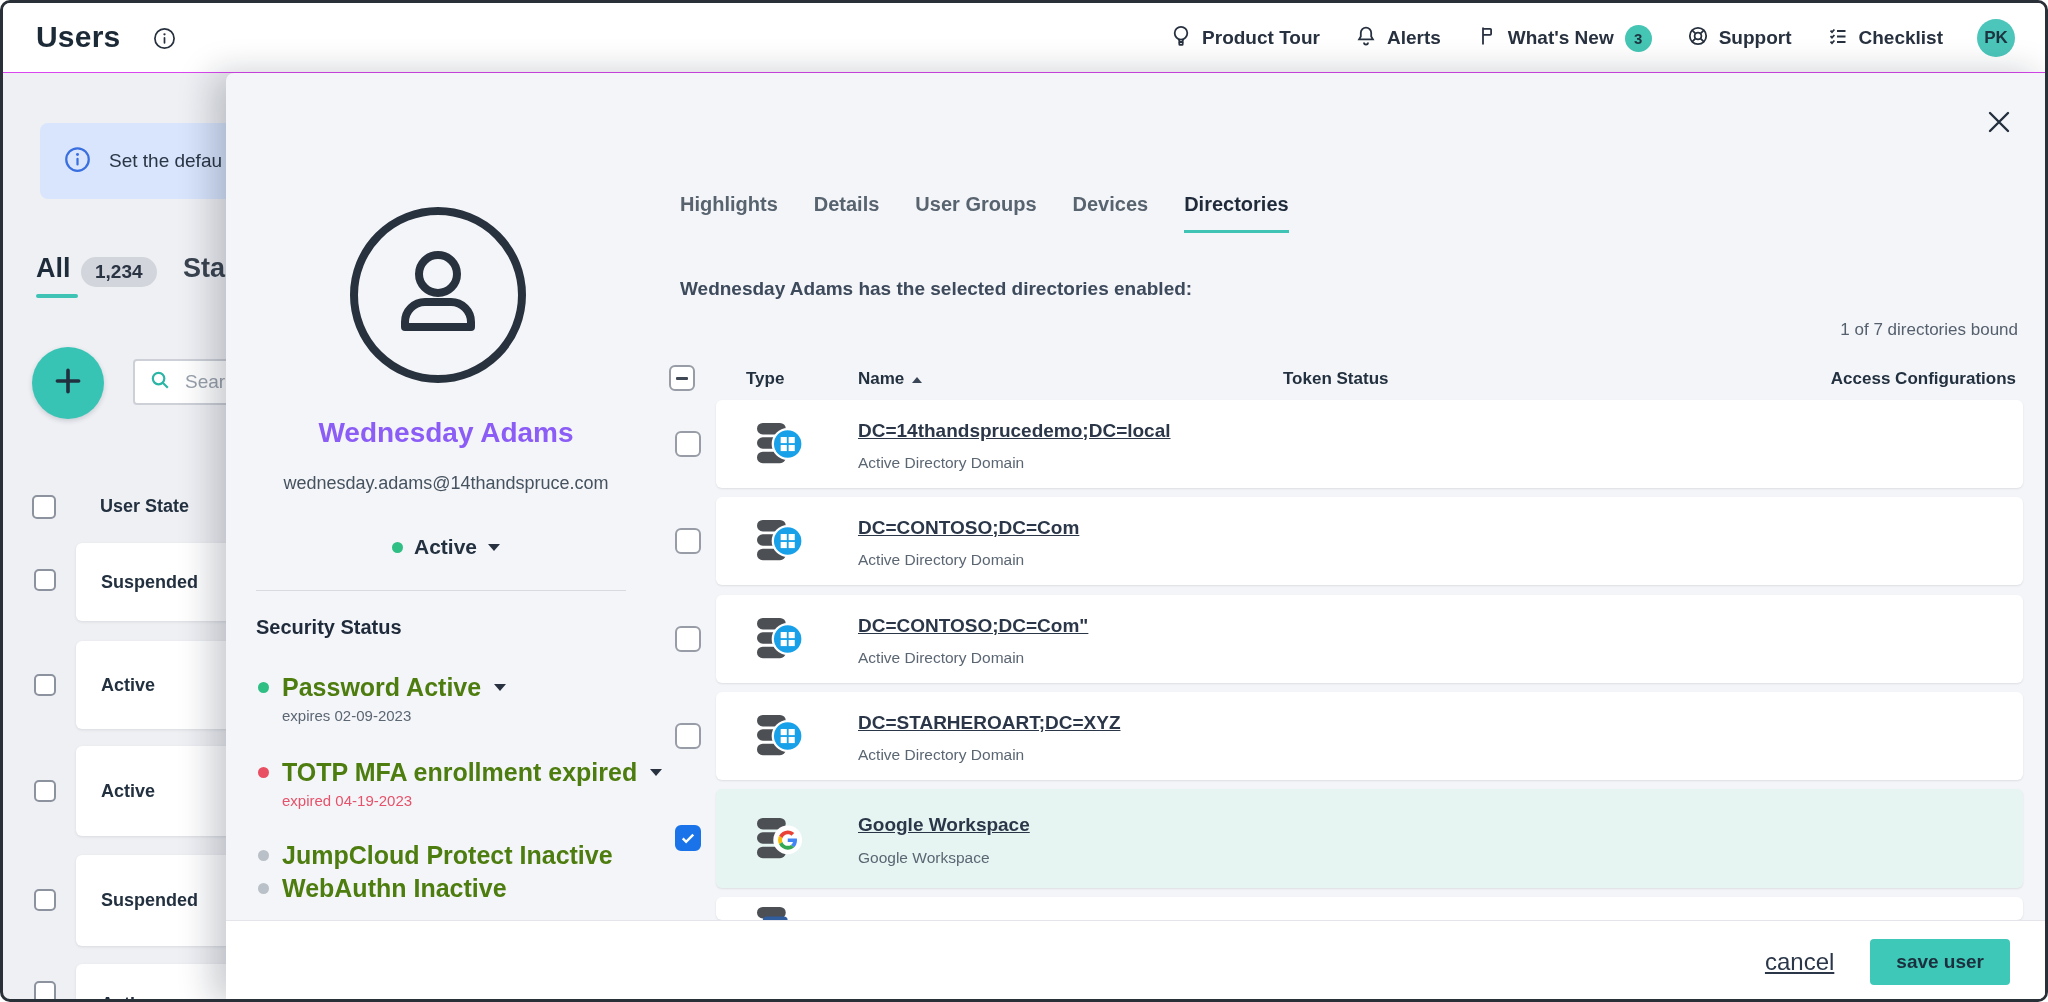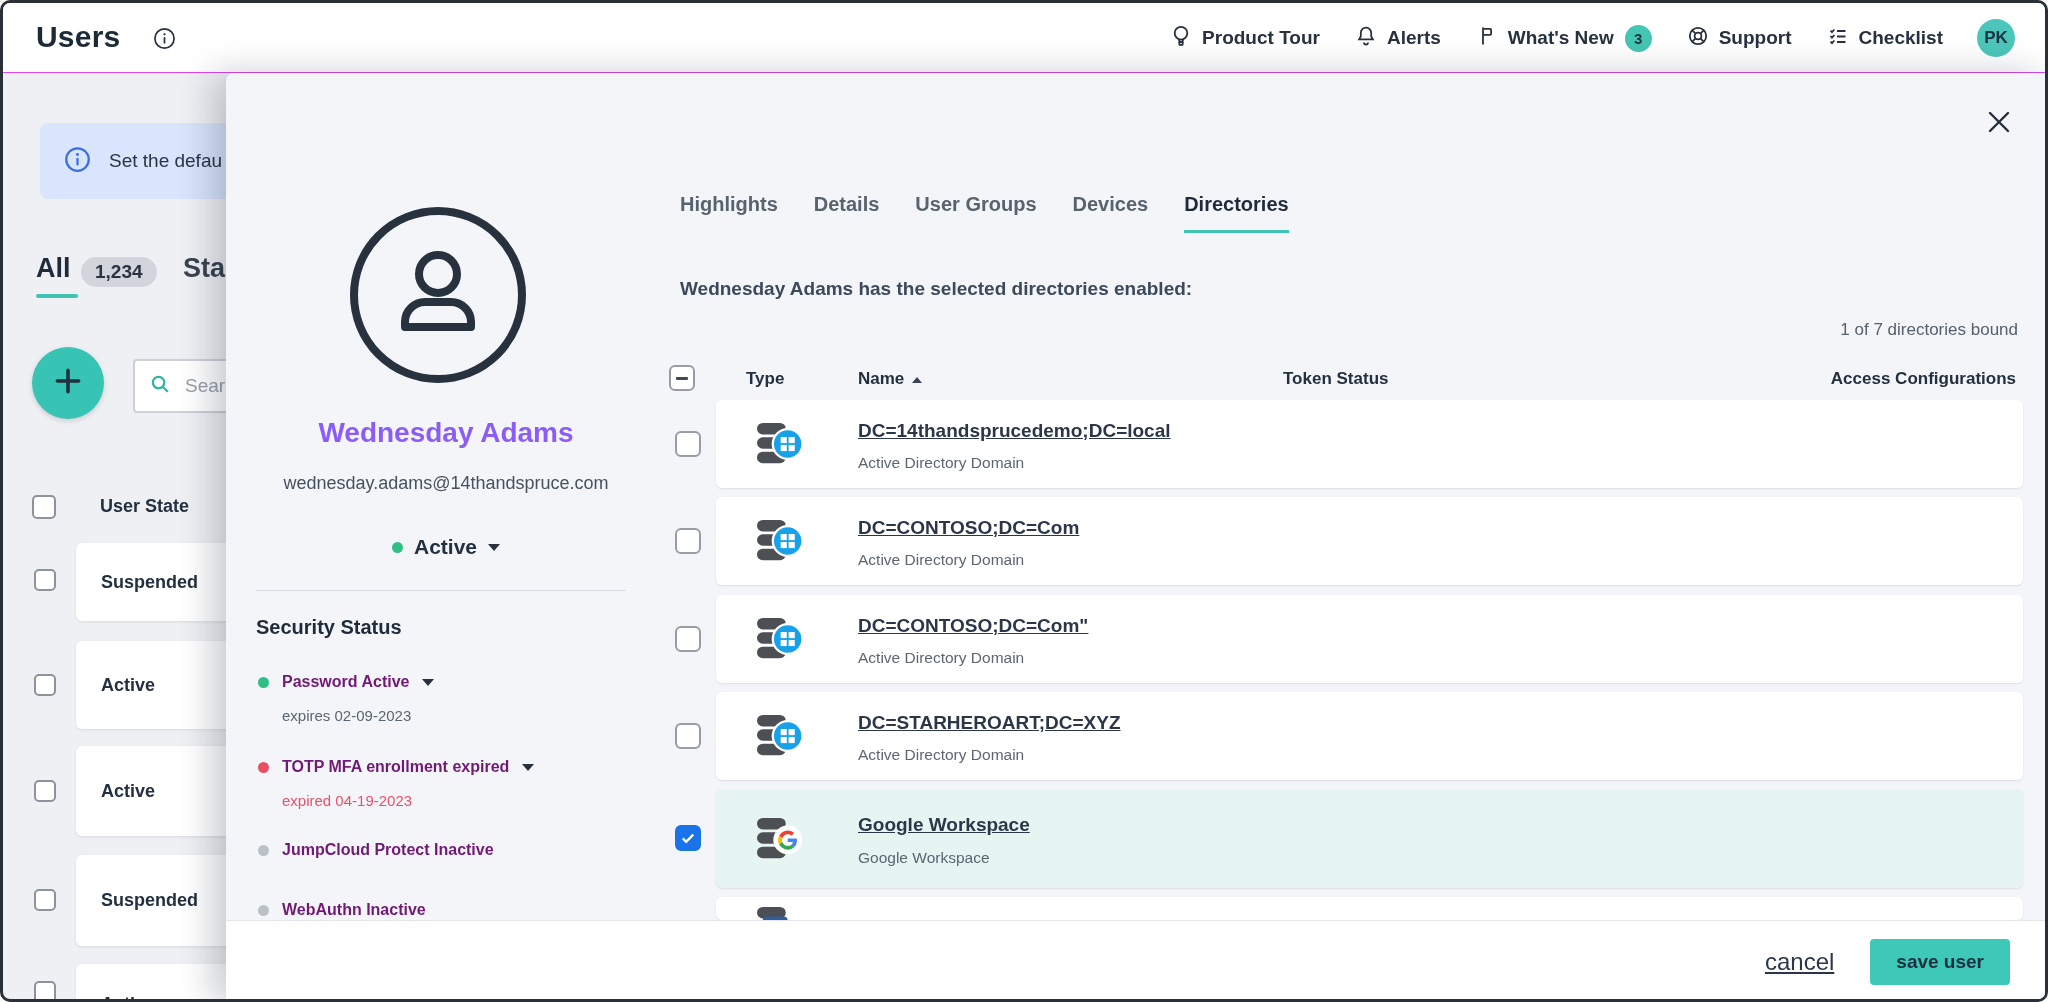--- a/index.html
+++ b/index.html
@@ -17,21 +17,21 @@
   .avatar{width:38px;height:38px;border-radius:50%;background:#4cc6ba;color:#1c3440;font-size:17px;font-weight:700;display:flex;align-items:center;justify-content:center;}
 
   
   .banner{position:absolute;left:37px;top:120px;width:480px;height:76px;background:#d8e5fc;border-radius:8px;display:flex;align-items:center;padding-left:24px;gap:18px;}
   .banner-text{font-size:19px;color:#2a3545;}
   .ftab-all{position:absolute;left:33px;top:250px;font-size:27px;font-weight:700;color:#1d2b3a;}
   .ftab-underline{position:absolute;left:33px;top:291px;width:42px;height:4px;background:#3fc3b4;border-radius:2px;}
   .ftab-count{position:absolute;left:78px;top:254px;height:30px;line-height:30px;padding:0 14px;border-radius:15px;background:#d2d5dc;font-size:19px;font-weight:700;color:#2a3342;}
   .ftab-next{position:absolute;left:180px;top:250px;font-size:27px;font-weight:700;color:#3a4450;}
   .addbtn{position:absolute;left:29px;top:344px;width:72px;height:72px;border-radius:50%;background:#38c4b4;display:flex;align-items:center;justify-content:center;box-shadow:0 2px 5px rgba(20,40,60,.18);cursor:pointer;}
-  .searchbox{position:absolute;left:130px;top:356px;width:112px;height:54px;background:#fff;border:2px solid #cdd0d7;border-radius:4px;display:flex;align-items:center;padding-left:14px;gap:11px;}
+  .searchbox{position:absolute;left:130px;top:356px;width:112px;height:46px;background:#fff;border:2px solid #cdd0d7;border-radius:4px;display:flex;align-items:center;padding-left:14px;gap:11px;}
   .searchbox input{border:none;outline:none;width:60px;font-size:19px;color:#5a6673;background:transparent;font-family:"Liberation Sans",sans-serif;}
   .searchbox input::placeholder{color:#98a0ab;}
   .cb{background:#fff;border:2px solid #8d939e;border-radius:5px;}
   .cb22{width:22px;height:22px;}
   .cb24{width:24px;height:24px;}
   .cb26{width:26px;height:26px;border-radius:6px;border-color:#979ca6;}
   .cb.checked{background:#1a73e8;border-color:#1a73e8;display:flex;align-items:center;justify-content:center;}
   .cb.indet{display:flex;align-items:center;justify-content:center;}
   .indet-dash{width:12px;height:3px;background:#3f4854;border-radius:1px;}
   .liststate-head{position:absolute;left:97px;top:493px;font-size:18px;font-weight:700;color:#22303f;}
@@ -47,21 +47,21 @@
   .ustatus-label{font-size:21px;font-weight:700;color:#22303f;}
   .dot{border-radius:50%;width:11px;height:11px;flex:0 0 auto;}
   .dot-green{background:#2fbe84;}
   .dot-red{background:#e94f63;}
   .dot-gray{background:#b9c0c8;}
   .caret-down{width:0;height:0;border-left:6px solid transparent;border-right:6px solid transparent;border-top:7px solid #27313f;}
   .caret-up-sm{width:0;height:0;border-left:5px solid transparent;border-right:5px solid transparent;border-bottom:6px solid #3a4656;display:inline-block;margin-left:8px;margin-bottom:1px;}
   .divider{position:absolute;left:30px;top:517px;width:370px;height:1px;background:#d7dae0;}
   .sec-head{position:absolute;left:30px;top:543px;font-size:20px;font-weight:700;color:#1f2b3b;}
   .sec-item{position:absolute;left:32px;display:flex;align-items:center;gap:13px;}
-  .sec-label{font-size:16px;font-weight:600;color:#701a75;}
+  .sec-label{font-size:25px;font-weight:600;color:#4d7c0f;}
   .sec-sub{position:absolute;left:56px;font-size:15px;color:#5b6673;}
   .sec-sub.red{color:#e5526b;}
 
   .tabs{position:absolute;left:454px;top:120px;display:flex;gap:36px;}
   .tab{font-size:20px;font-weight:700;color:#57636f;padding-bottom:14px;cursor:pointer;}
   .tab.active{color:#1f2b3b;border-bottom:3px solid #3fc3b4;}
   .mdesc{position:absolute;left:454px;top:205px;font-size:19px;font-weight:700;color:#3d4a5c;}
   .bound{position:absolute;right:30px;top:247px;font-size:17px;color:#55606e;}
   .thead-label{position:absolute;top:296px;font-size:17px;font-weight:700;color:#22303f;}
   .trow{position:absolute;left:490px;width:1307px;height:88px;background:#fff;border-radius:6px;box-shadow:0 1px 2px rgba(20,30,50,.10);}
@@ -224,21 +224,21 @@
       <span class="dot dot-red"></span>
       <span class="sec-label">TOTP MFA enrollment expired</span>
       <span class="caret-down"></span>
     </div>
     <div class="sec-sub red" style="top:719px;">expired 04-19-2023</div>
 
     <div class="sec-item" style="top:768px;">
       <span class="dot dot-gray"></span>
       <span class="sec-label">JumpCloud Protect Inactive</span>
     </div>
-    <div class="sec-item" style="top:828px;">
+    <div class="sec-item" style="top:801px;">
       <span class="dot dot-gray"></span>
       <span class="sec-label">WebAuthn Inactive</span>
     </div>
 
     <div class="tabs">
       <div class="tab">Highlights</div>
       <div class="tab">Details</div>
       <div class="tab">User Groups</div>
       <div class="tab">Devices</div>
       <div class="tab active">Directories</div>

